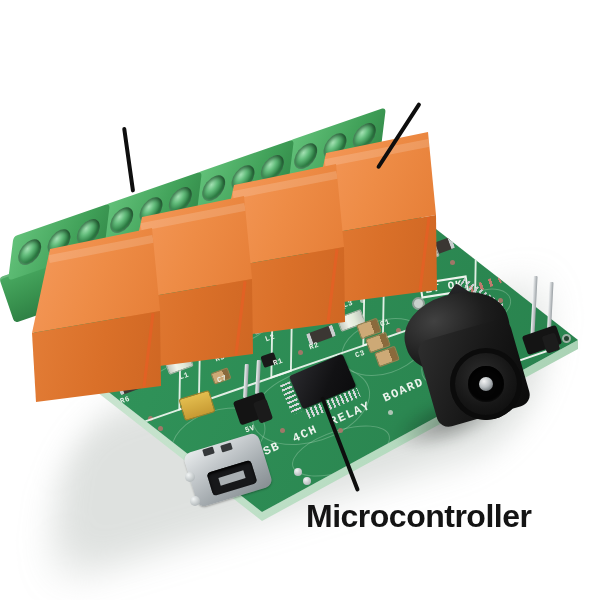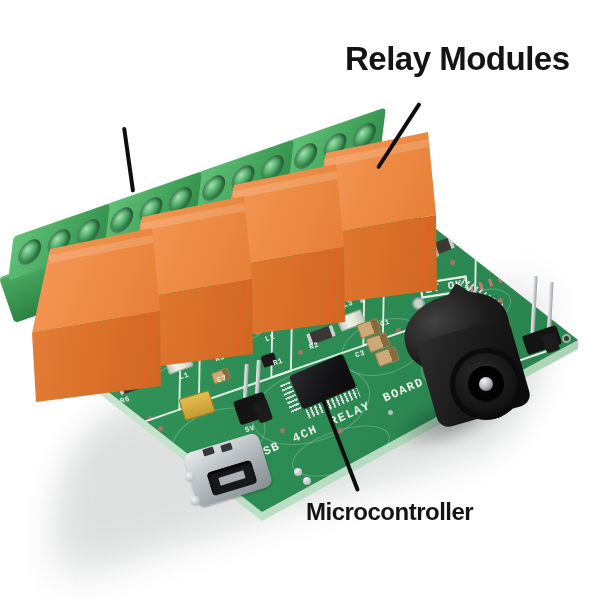--- a/index.html
+++ b/index.html
@@ -311,16 +311,15 @@
     <div class="jmp-pin" style="left:18px;top:6px;height:60px;transform:rotate(3deg);"></div>
     <div class="jmp-pin" style="left:34px;top:12px;height:58px;transform:rotate(3deg);"></div>
     <div class="jmp-base" style="left:10px;top:60px;width:36px;height:20px;"></div>
     <div class="jmp-base" style="left:30px;top:64px;width:14px;height:18px;background:#1c1c1c;"></div>
   </div>
 
   <div class="leader" style="left:122px;top:127px;height:66px;transform:rotate(-8deg);"></div>
   <div class="leader" style="left:418px;top:103px;height:78px;transform:rotate(33deg);"></div>
   <div class="leader" style="left:320px;top:397px;height:101px;transform:rotate(-21deg);"></div>
 
-  <div class="ann" style="left:345px;top:40px;font-size:33px;">Relay Modules</div>
-  <div class="ann" style="left:306px;top:498px;font-size:24px;">Microcontroller</div>
+  <div class="ann" style="left:306px;top:498px;font-size:32px;">Microcontroller</div>
 
 </div>
 
 </body></html>

